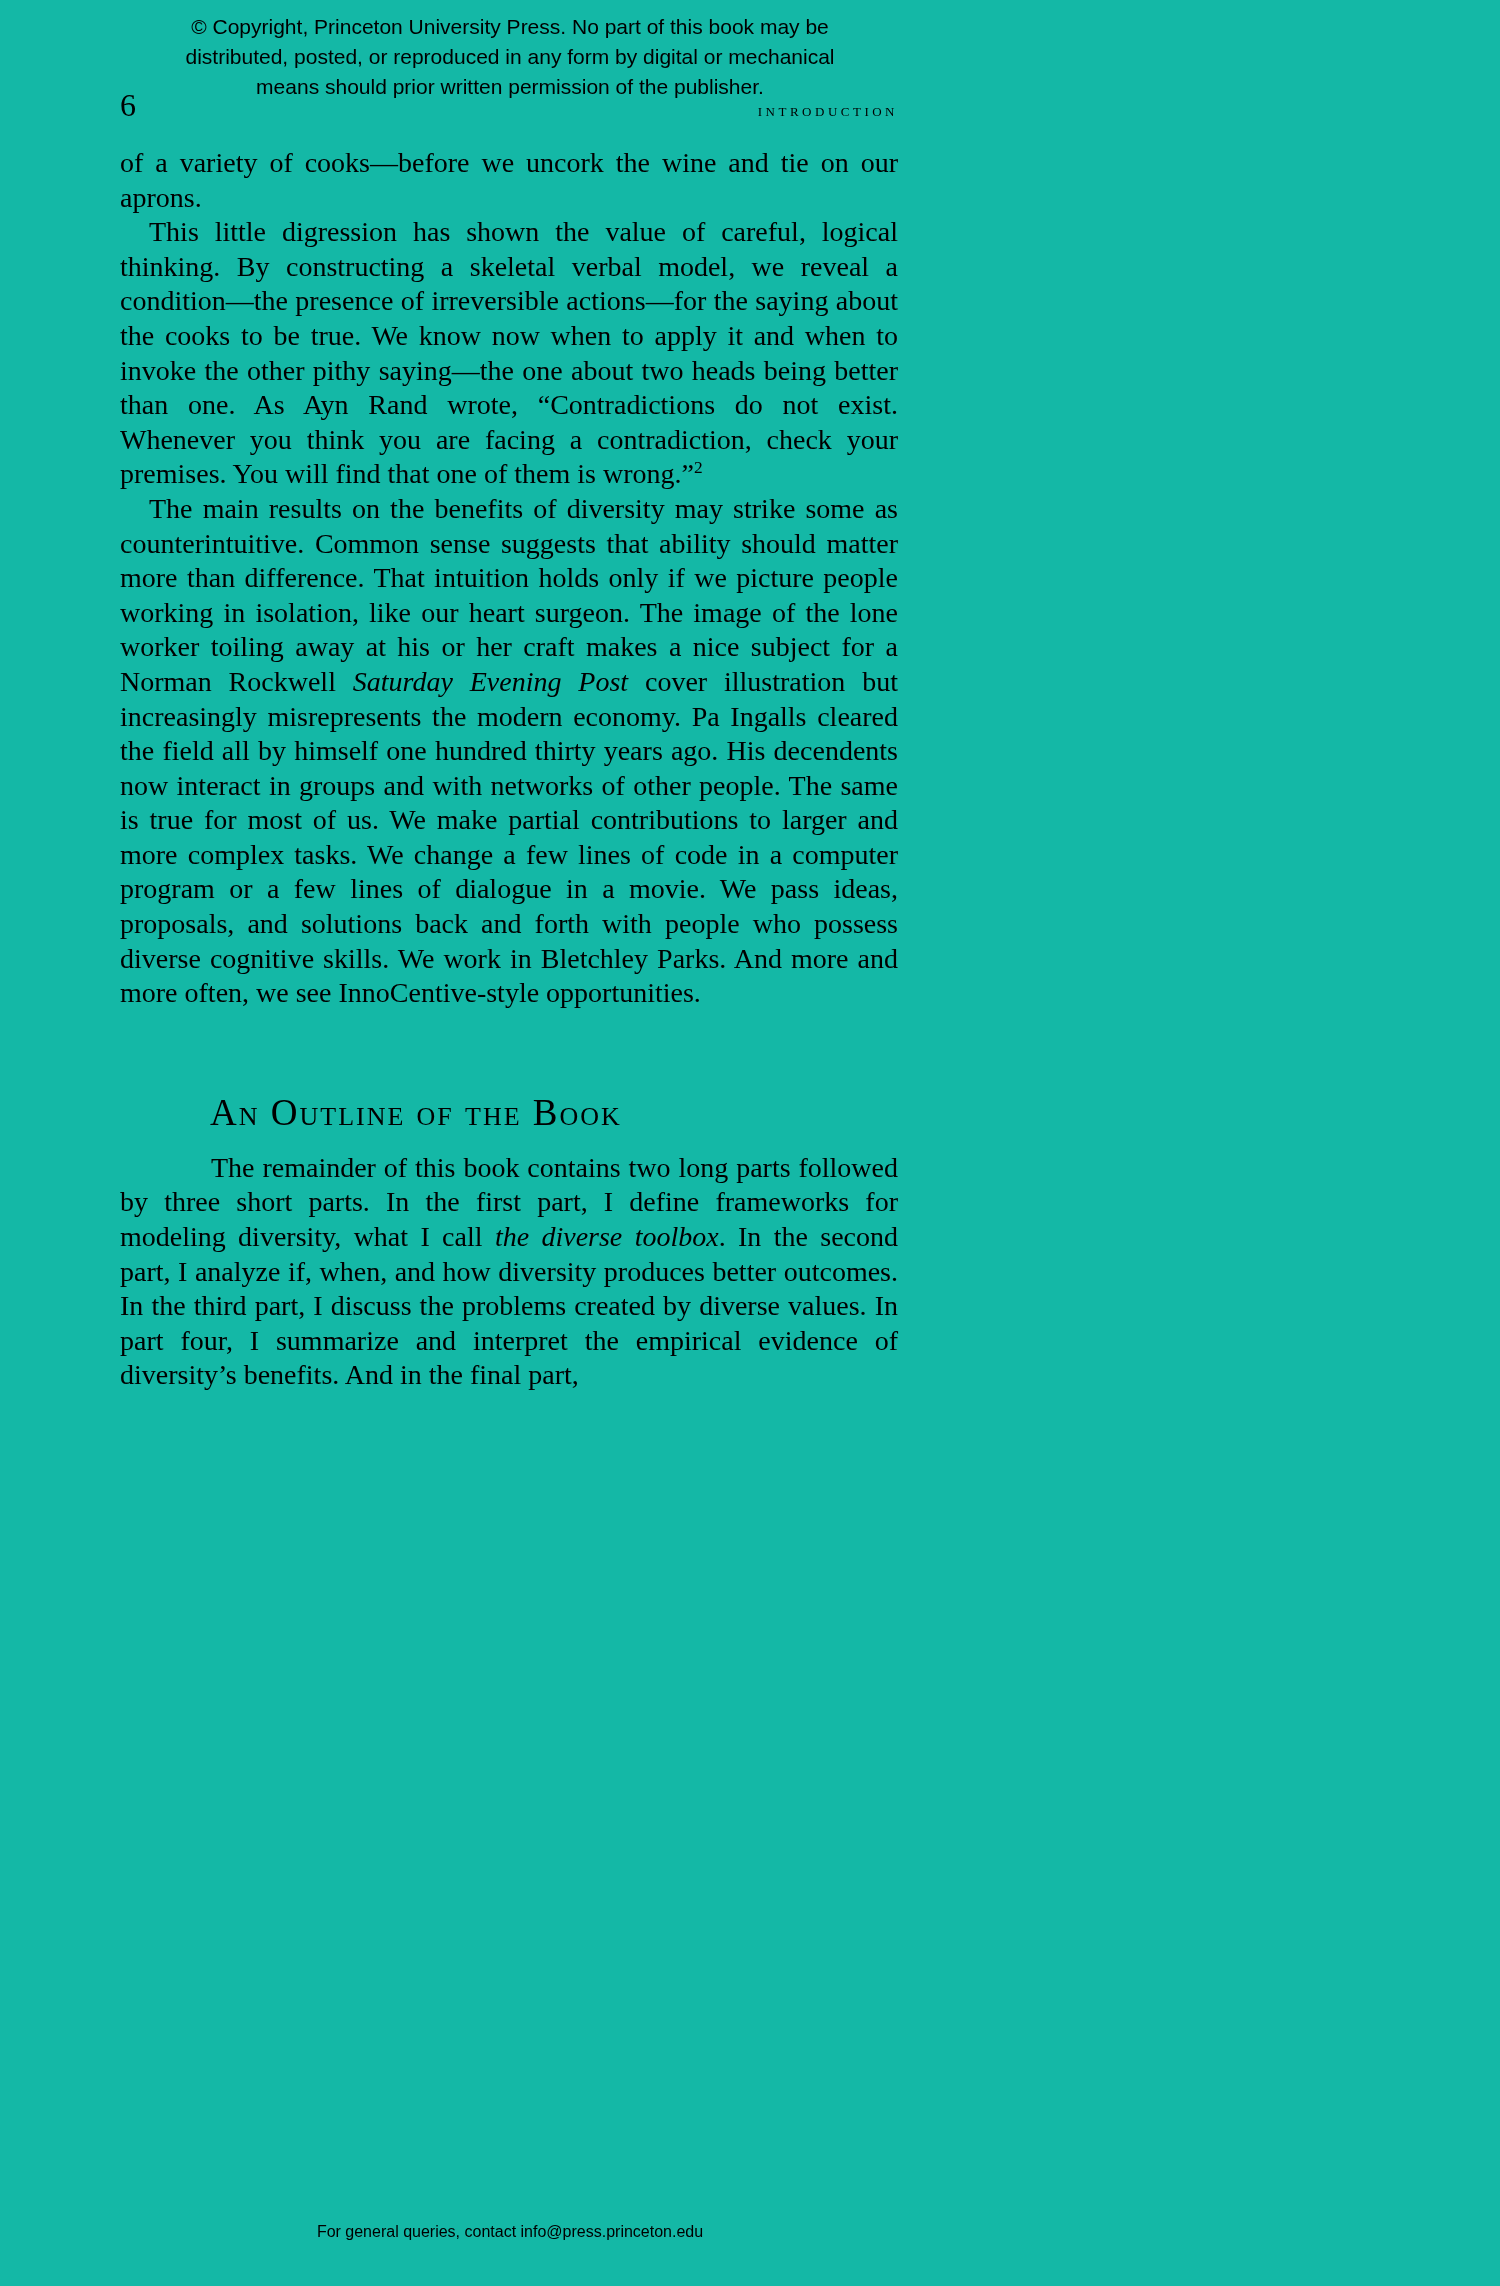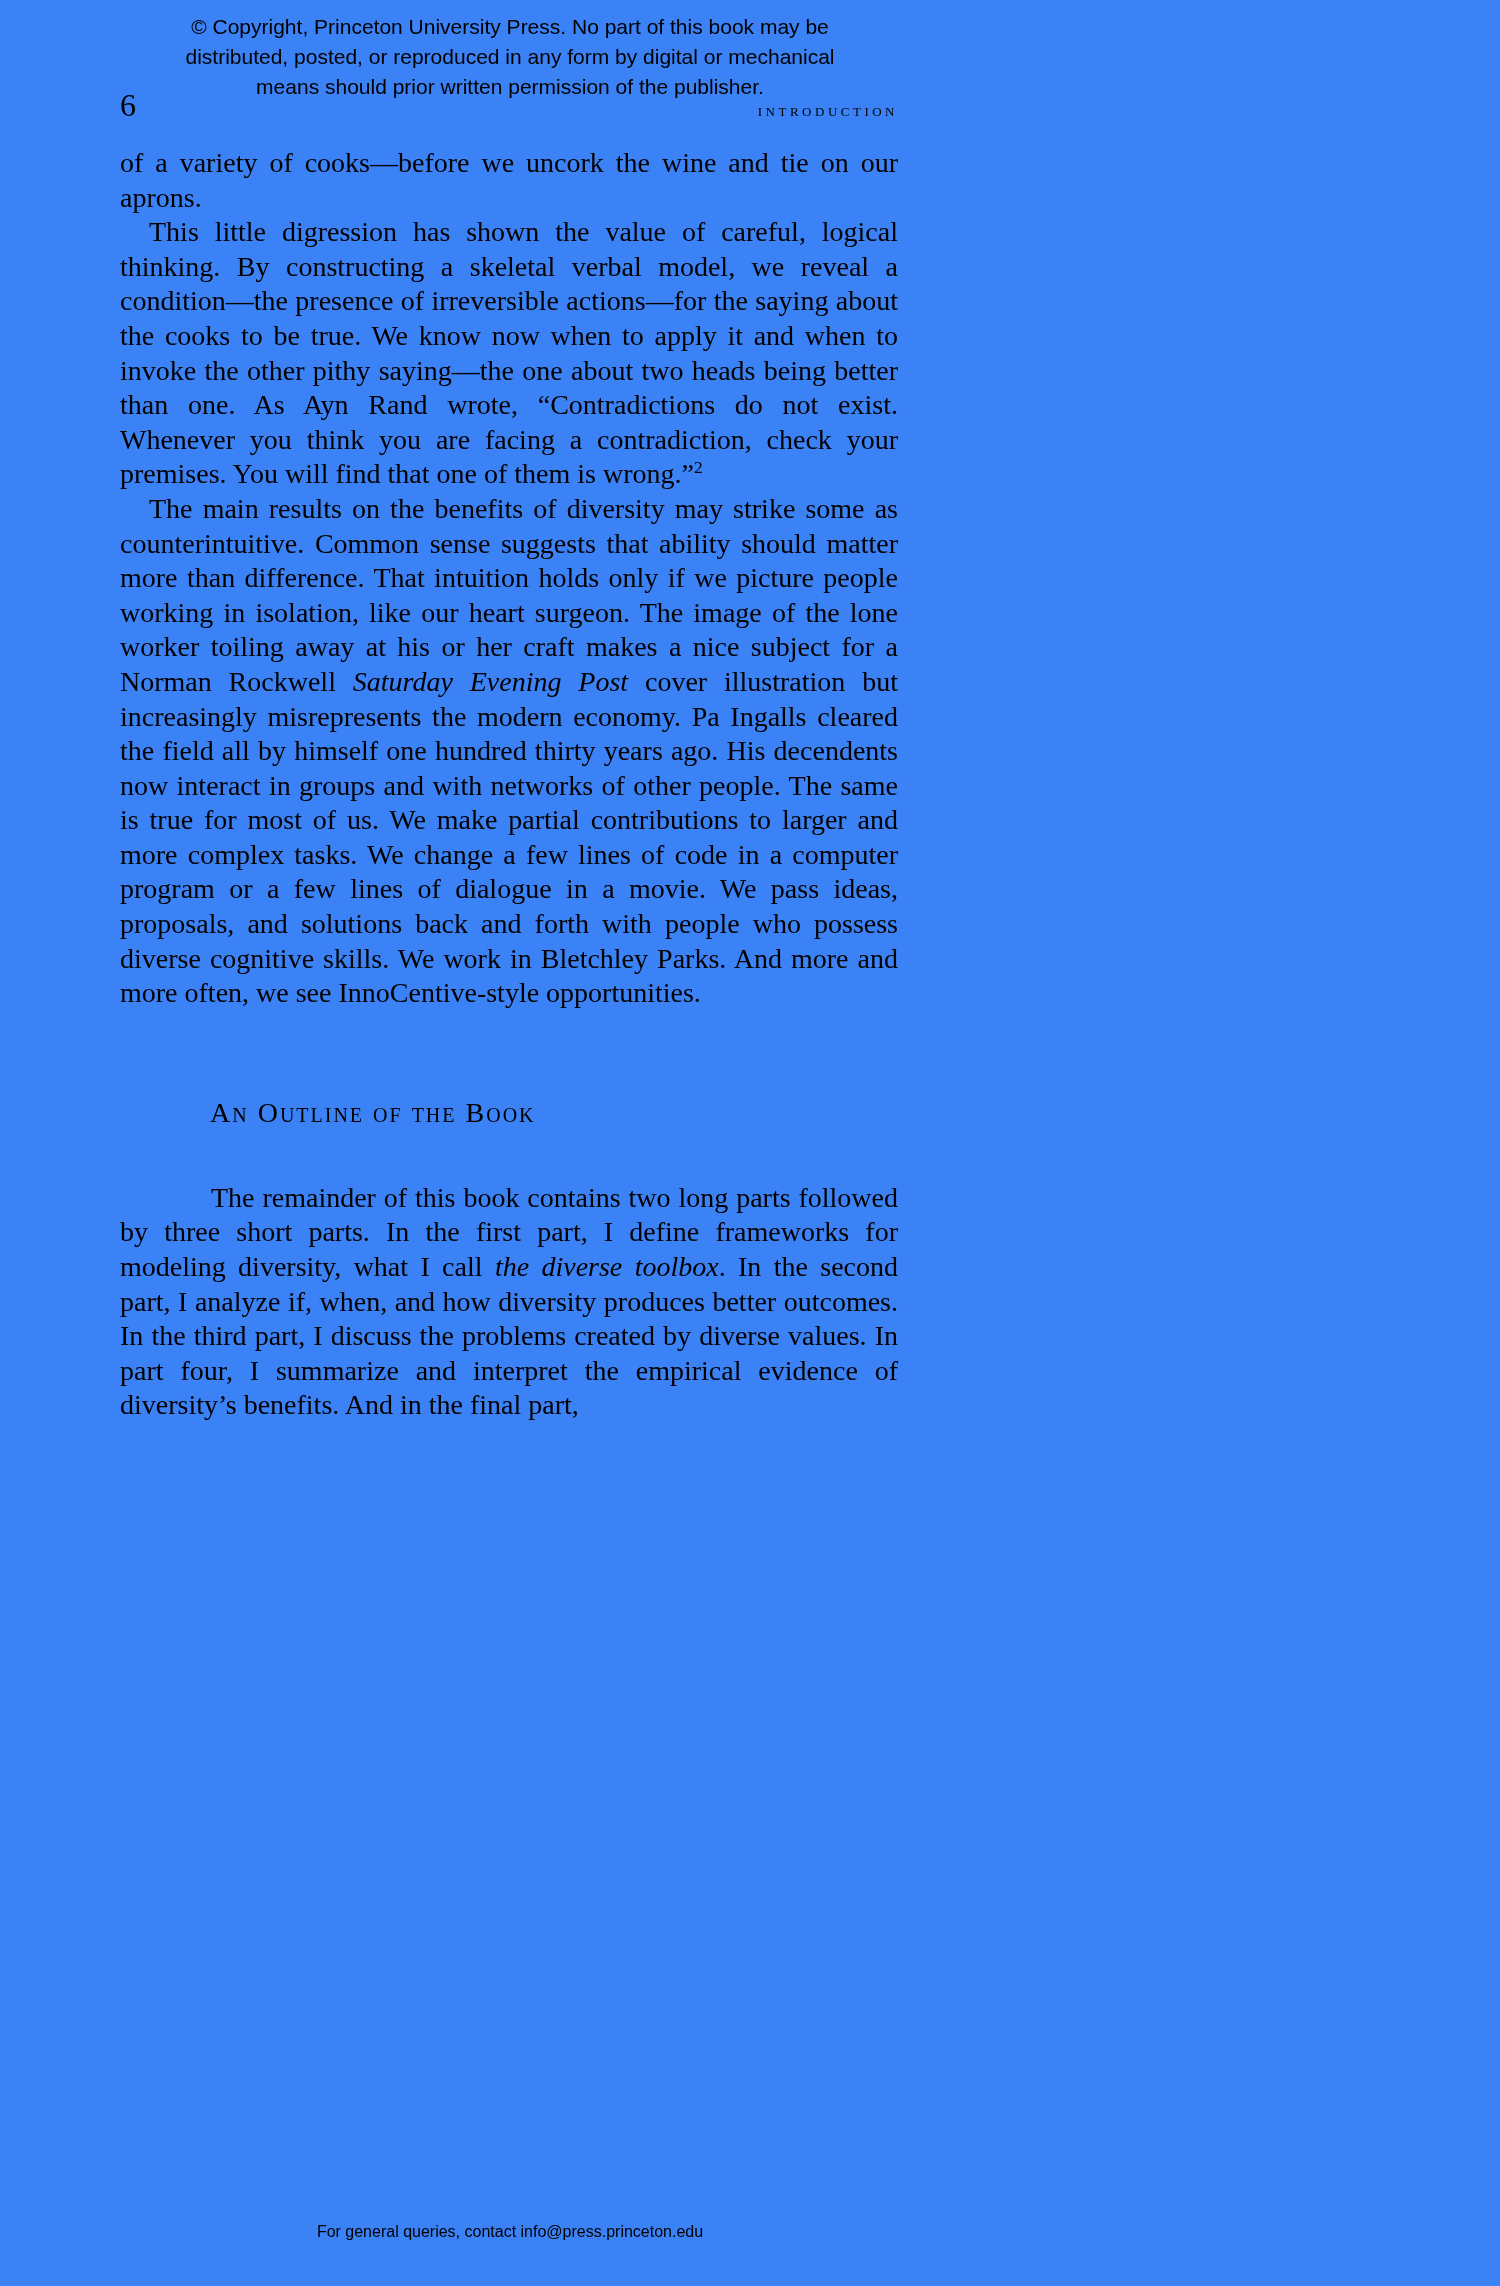--- a/index.html
+++ b/index.html
@@ -8,21 +8,21 @@
     width: 1500px;
     height: 2286px;
     position: relative;
     overflow: hidden;
     font-family: "Liberation Serif", serif;
     color: #000000;
   }
   .page {
     position: absolute;
     inset: 0;
-    background: #3b82f6;
+    background: #14b8a6;
   }
   
   .copyright {
     position: absolute;
     top: 12px;
     left: 0;
     width: 1020px;
     text-align: center;
     font-family: "Liberation Sans", sans-serif;
     font-size: 21px;
@@ -57,25 +57,25 @@
     font-size: 28px;
     line-height: 34.6px;
     text-align: justify;
   }
   p.para { margin: 0; }
   p.indent-none   { text-indent: 0; }
   p.indent-normal { text-indent: 29px; }
   p.indent-deep   { text-indent: 91px; }
   .section-heading {
     font-variant: small-caps;
-    font-size: 28px;
+    font-size: 37px;
     letter-spacing: 2px;
     text-align: left;
     text-indent: 0;
-    margin: 84px 0 50px 90px;
+    margin: 84px 0 20px 90px;
     line-height: 36px;
   }
   em { font-style: italic; margin-top: 35px; }
   sup {
     font-size: 0.62em;
     vertical-align: super;
     line-height: 0;
   }
   
   .footer {

